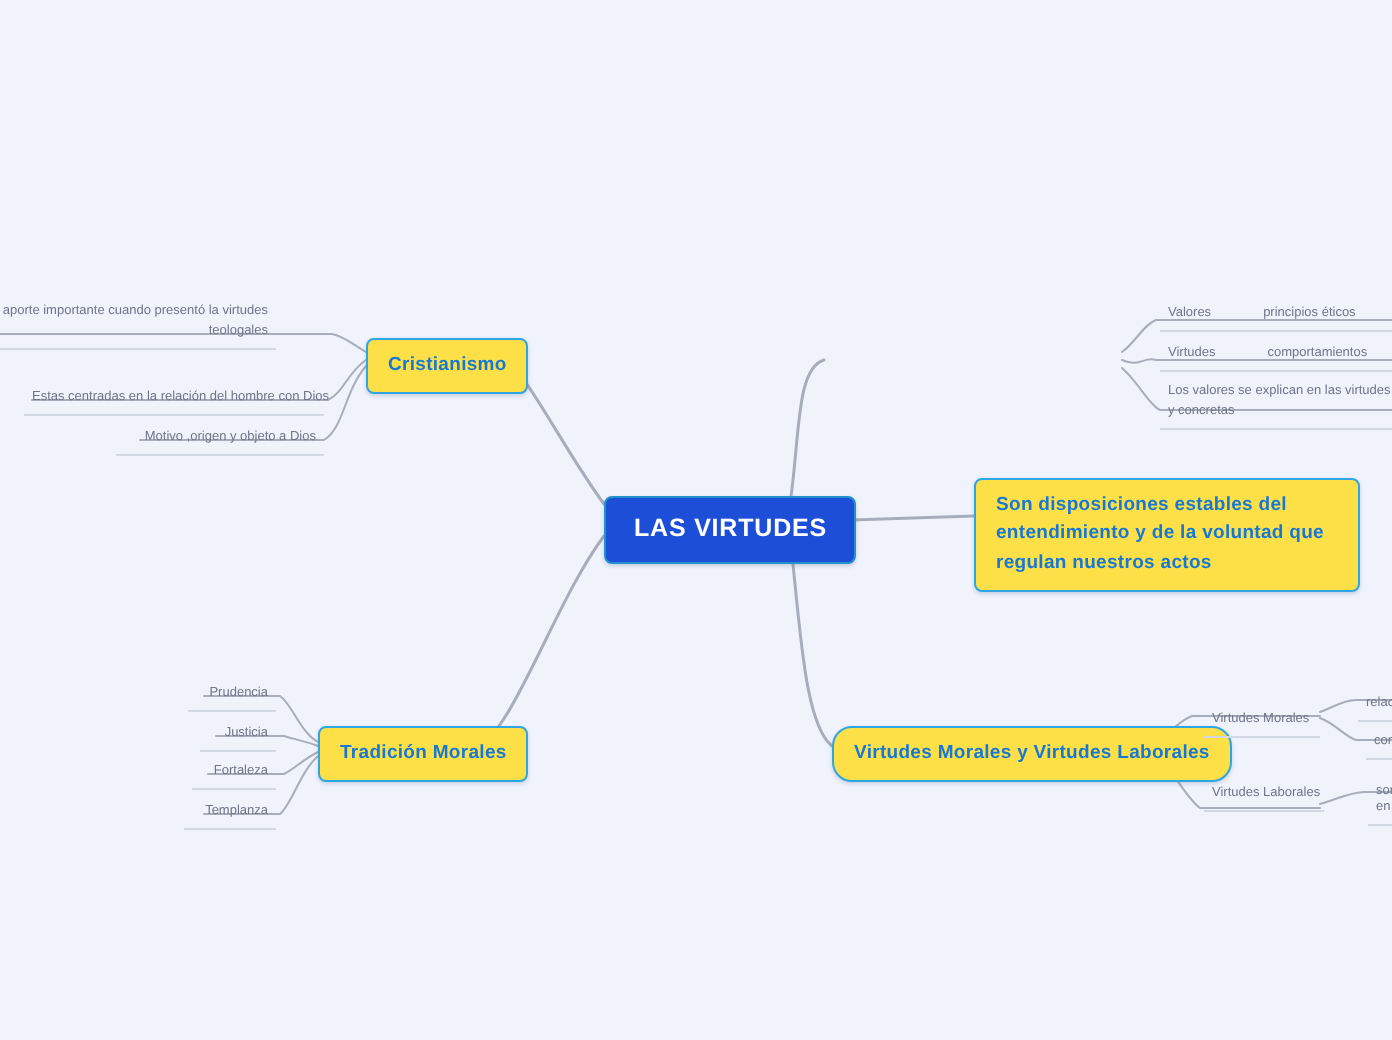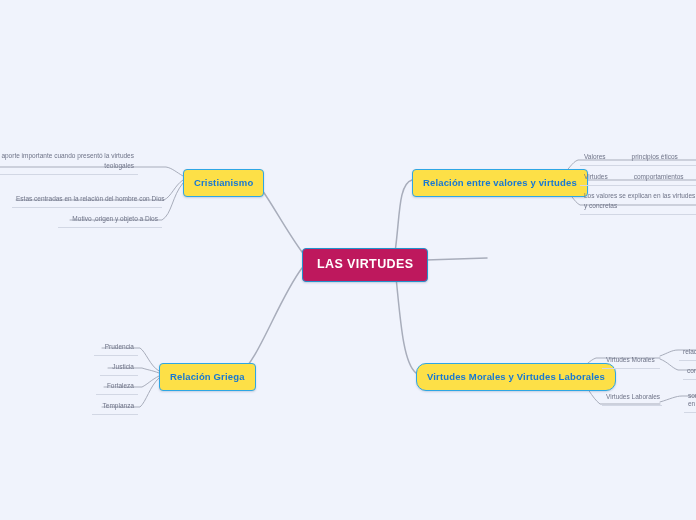--- a/index.html
+++ b/index.html
@@ -33,21 +33,21 @@
 
   
   .node {
     position: absolute;
     box-sizing: border-box;
     white-space: nowrap;
   }
 
   
   .root-node {
-    background: #be185d;
+    background: #1d4ed8;
     border: 1px solid #2291cc;
     border-radius: 4px;
     color: #ffffff;
     font-weight: bold;
     font-size: 12.5px;
     letter-spacing: 0.4px;
     padding: 8px 14px;
     box-shadow: 0 1px 2px rgba(40,70,120,0.22);
     line-height: 1.25;
   }
@@ -140,48 +140,48 @@
   <div class="node root-node" style="left:302px; top:248px;">LAS VIRTUDES</div>
 
   <div class="node branch-node" style="left:183px; top:169px;">Cristianismo</div>
 
   <div class="node leaf-node wrap leaf-left" style="left:-42px; top:149px; width:180px;">Un aporte importante cuando presentó la virtudes teologales</div>
 
   <div class="node leaf-node leaf-left" style="left:12px; top:192px; width:150px;">Estas centradas en la relación del hombre con Dios</div>
 
   <div class="node leaf-node leaf-left" style="left:58px; top:212px; width:104px;">Motivo ,origen y objeto a Dios</div>
 
-  <div class="node branch-node" style="left:159px; top:363px;">Relación Griega</div>
+  <div class="node branch-node" style="left:159px; top:363px;">Tradición Morales</div>
 
   <div class="node leaf-node leaf-left" style="left:94px; top:340px; width:44px;">Prudencia</div>
 
   <div class="node leaf-node leaf-left" style="left:100px; top:360px; width:38px;">Justicia</div>
 
   <div class="node leaf-node leaf-left" style="left:96px; top:379px; width:42px;">Fortaleza</div>
 
   <div class="node leaf-node leaf-left" style="left:92px; top:399px; width:46px;">Templanza</div>
 
-  <div class="node branch-node" style="left:412px; top:169px;">Relación entre valores y virtudes</div>
 
   <div class="node leaf-node leaf-right" style="left:580px; top:150px; width:116px;">
     <span class="leaf-pair">
       <span class="pair-key">Valores</span>
       <span class="pair-val">principios éticos</span>
     </span>
   </div>
 
   <div class="node leaf-node leaf-right" style="left:580px; top:170px; width:116px;">
     <span class="leaf-pair">
       <span class="pair-key">Virtudes</span>
       <span class="pair-val">comportamientos</span>
     </span>
   </div>
 
   <div class="node leaf-node wrap leaf-right" style="left:580px; top:189px; width:122px;">Los valores se explican en las virtudes y concretas</div>
 
+  <div class="node branch-node multiline" style="left:487px; top:239px; width:193px;">Son disposiciones estables del entendimiento y de la voluntad que regulan nuestros actos</div>
 
   <div class="node branch-node" style="left:416px; top:363px;border-radius:10px;">Virtudes Morales y Virtudes Laborales</div>
 
   <div class="node leaf-node leaf-right" style="left:602px; top:353px; width:58px;">Virtudes Morales</div>
 
   <div class="node leaf-node leaf-right" style="left:602px; top:390px; width:60px;">Virtudes Laborales</div>
 
   <div class="node leaf-node leaf-right" style="left:679px; top:345px; width:30px;">relaci</div>
 
   <div class="node leaf-node leaf-right" style="left:683px; top:364px; width:30px;">const</div>

